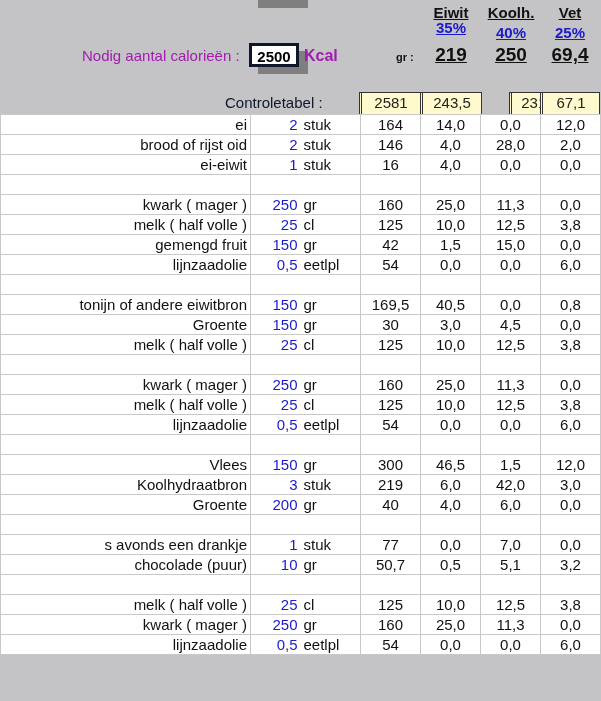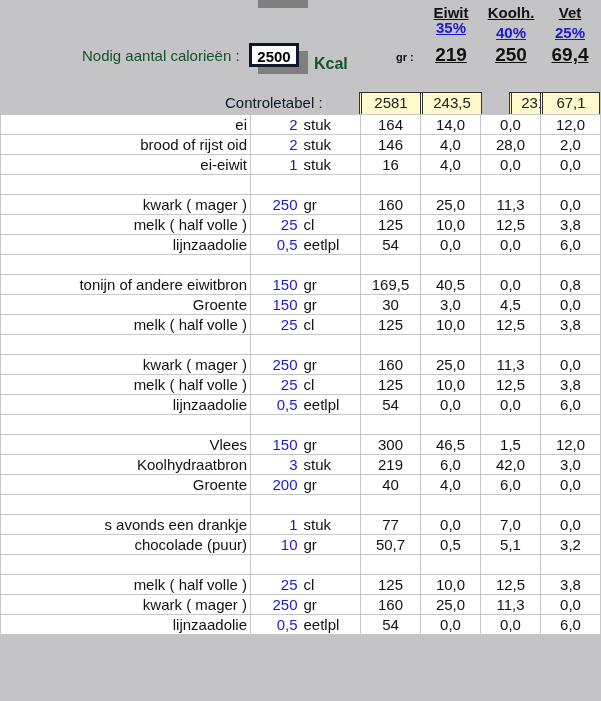--- a/index.html
+++ b/index.html
@@ -1,40 +1,40 @@
 <!DOCTYPE html>
 <html><head>
 <meta charset="utf-8">
 <style>
   html,body{margin:0;padding:0;}
   body{width:601px;height:701px;overflow:hidden;background:#c4c3c6;font-family:"Liberation Sans",sans-serif;position:relative;}
   .abs{position:absolute;}
   .bar{background:#7f7f7f;}
-  .lbl{font-size:15px;color:#14532d;}
+  .lbl{font-size:15px;color:#a21caf;}
   .calbox{left:249px;top:43px;width:50px;height:24px;background:#fff;border:3px solid #0f172a;box-sizing:border-box;font-size:15px;font-weight:bold;text-align:center;line-height:22px;}
   .macro-h{font-size:15px;font-weight:bold;text-decoration:underline;color:#111;text-align:center;width:60px;}
   .macro-p{font-size:15px;font-weight:bold;text-decoration:underline;color:#1a1acc;text-align:center;width:60px;}
   .macro-g{font-size:19px;font-weight:bold;text-decoration:underline;color:#111;text-align:center;width:60px;}
   .ctrl{top:92px;height:32px;background:#fffacd;border:1px solid #333;box-sizing:border-box;border-left:3px double #333;font-size:15px;color:#222;text-align:center;line-height:19px;}
   table{position:absolute;left:0;top:114px;border-collapse:collapse;background:#fff;table-layout:fixed;}
   td{height:20px;padding:0 3px;border:1px solid #c8c8c8;font-size:15px;color:#111;white-space:nowrap;overflow:hidden;box-sizing:border-box;}
   td.name{width:250px;text-align:right;}
   td.qty{width:50px;text-align:right;color:#1a1acc;border-right:none;}
   td.unit{width:60px;text-align:left;border-left:none;}
   td.num{width:60px;text-align:center;}
 </style>
 </head>
 <body>
 
 <div class="abs bar" style="left:258px;top:0;width:50px;height:8px;"></div>
 <div class="abs bar" style="left:258px;top:51px;width:50px;height:23px;"></div>
 
 <div class="abs lbl" style="left:82px;top:47px;">Nodig aantal calorieën :</div>
 <div class="abs calbox">2500</div>
-<div class="abs lbl" style="left:314px;top:47px;font-weight:bold;font-size:16px;margin-top:8px;">Kcal</div>
+<div class="abs lbl" style="left:304px;top:47px;font-weight:bold;font-size:16px;">Kcal</div>
 <div class="abs" style="left:396px;top:51px;font-size:11px;font-weight:bold;color:#111;">gr :</div>
 
 <div class="abs macro-h" style="left:421px;top:4px;">Eiwit</div>
 <div class="abs macro-h" style="left:481px;top:4px;">Koolh.</div>
 <div class="abs macro-h" style="left:540px;top:4px;">Vet</div>
 
 <div class="abs macro-p" style="left:421px;top:19px;">35%</div>
 <div class="abs macro-p" style="left:481px;top:24px;">40%</div>
 <div class="abs macro-p" style="left:540px;top:24px;">25%</div>
 
@@ -98,20 +98,29 @@
       <tr>
         <td class="name">melk ( half volle )</td>
         <td class="qty">25</td>
         <td class="unit">cl</td>
         <td class="num">125</td>
         <td class="num">10,0</td>
         <td class="num">12,5</td>
         <td class="num">3,8</td>
       </tr>
       <tr>
+        <td class="name">gemengd fruit</td>
+        <td class="qty">150</td>
+        <td class="unit">gr</td>
+        <td class="num">42</td>
+        <td class="num">1,5</td>
+        <td class="num">15,0</td>
+        <td class="num">0,0</td>
+      </tr>
+      <tr>
         <td class="name">lijnzaadolie</td>
         <td class="qty">0,5</td>
         <td class="unit">eetlpl</td>
         <td class="num">54</td>
         <td class="num">0,0</td>
         <td class="num">0,0</td>
         <td class="num">6,0</td>
       </tr>
       <tr>
         <td class="name"></td>

